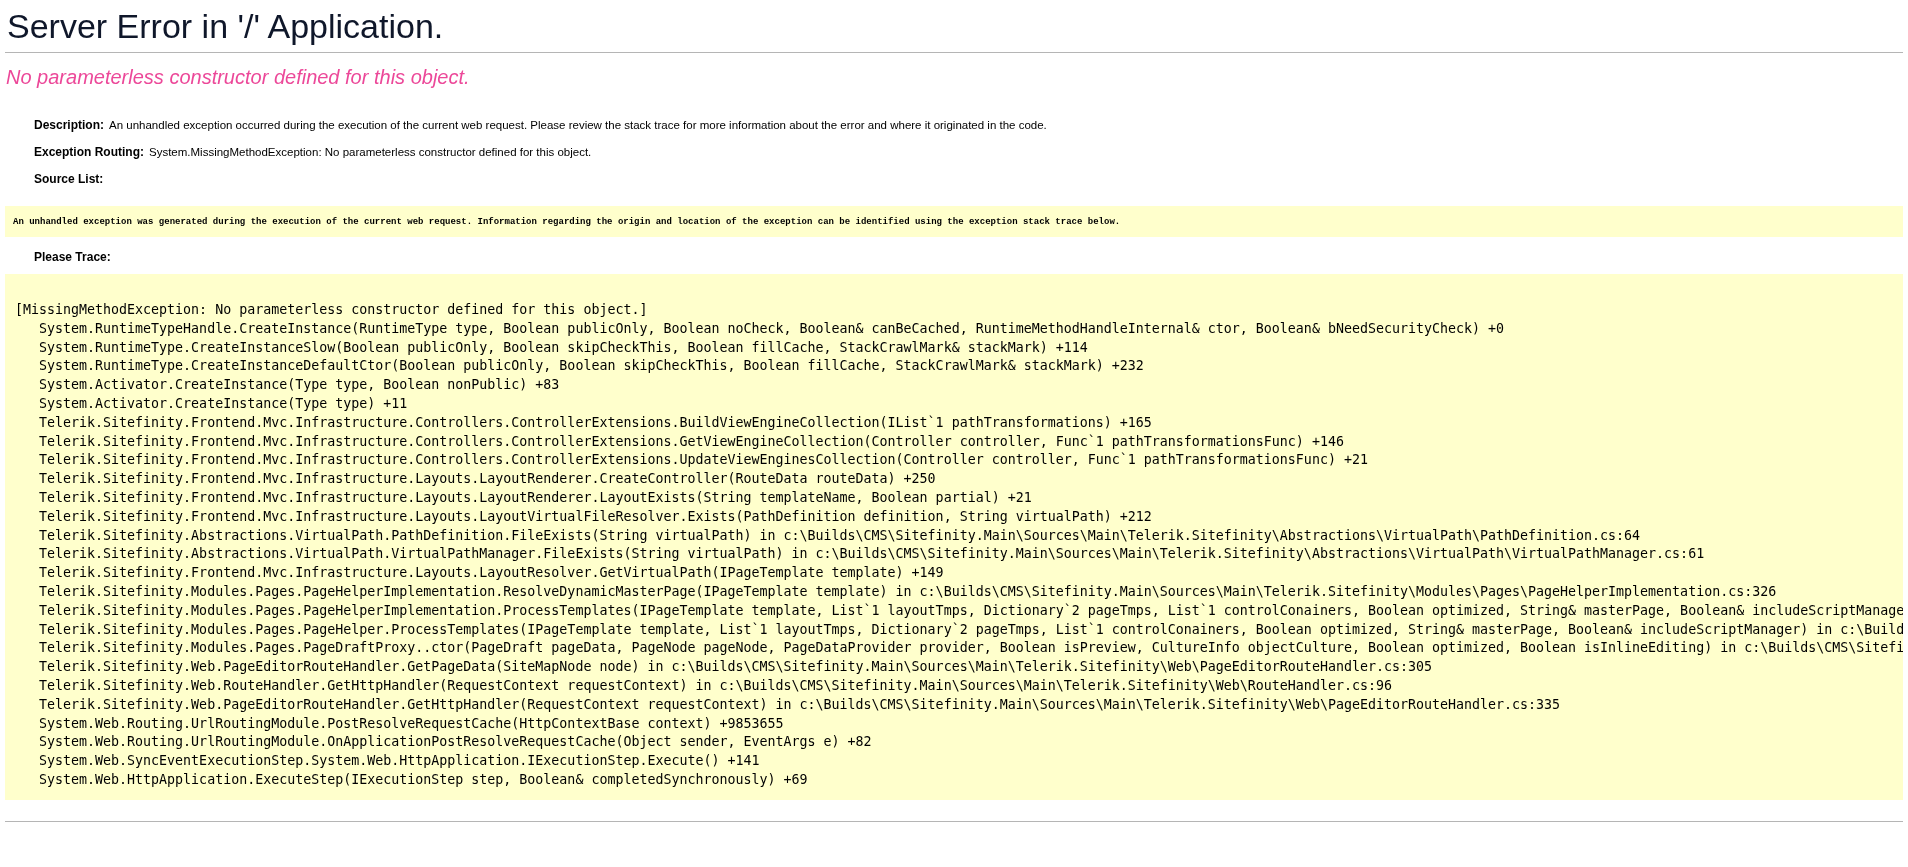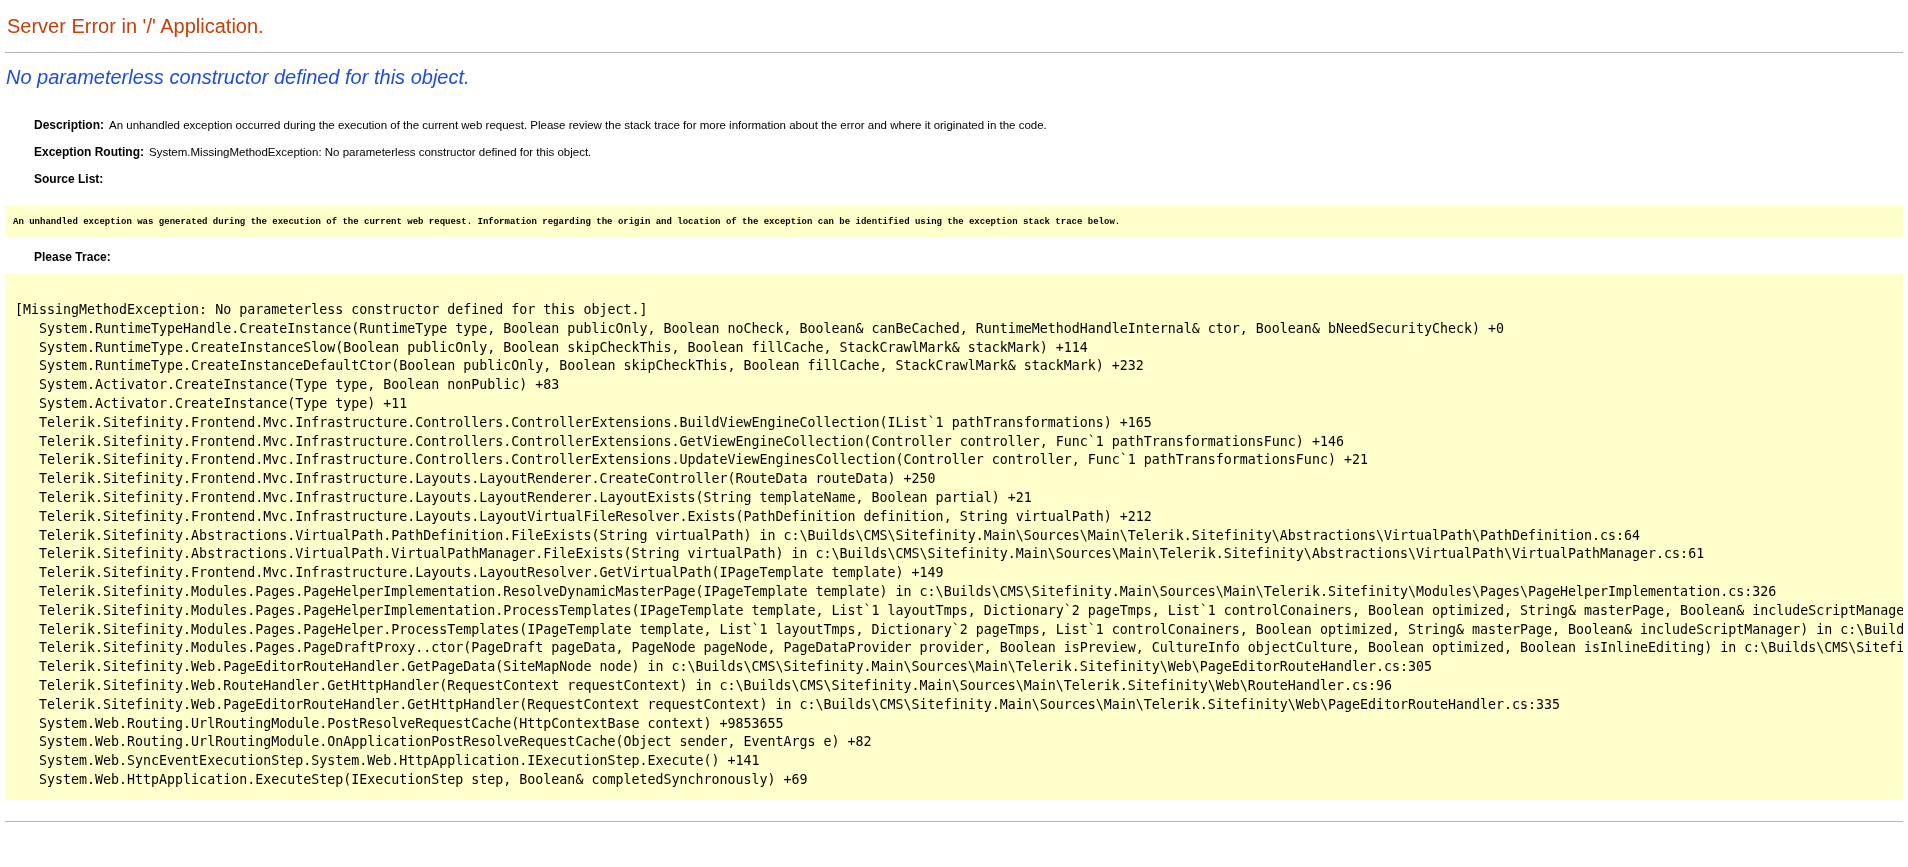--- a/index.html
+++ b/index.html
@@ -4,29 +4,29 @@
 <style>
   html, body { margin: 0; padding: 0; background: #ffffff; }
   body {
     width: 1908px; height: 867px; overflow: hidden;
     font-family: "Liberation Sans", sans-serif;
     color: #000000; position: relative;
   }
   .page { padding: 0 5px; }
 
   .error-title {
-    color: #c2410c; font-weight: normal; font-size: 20px;
+    color: #0f172a; font-weight: normal; font-size: 34px;
     line-height: 32px; margin: 10px 0 0 2px;
   }
   hr.rule {
     border: none; border-top: 1px solid #b5b5b5;
     height: 0; margin: 10px 0 0 0;
   }
   .error-subtitle {
-    color: #1d4ed8; font-style: italic; font-weight: normal;
+    color: #ec4899; font-style: italic; font-weight: normal;
     font-size: 20px; line-height: 25px; margin: 12px 0 0 1px;
   }
   .para { font-size: 11.5px; line-height: 14px; margin: 13px 0 0 1px; padding-left: 28px; }
   .para.desc { margin-top: 28px; }
   .para b { font-weight: bold; margin-right: 5px; font-size: 12px; }
 
   .codebox {
     background: #ffffcc; width: 100%; box-sizing: border-box;
     overflow: hidden;
   }

